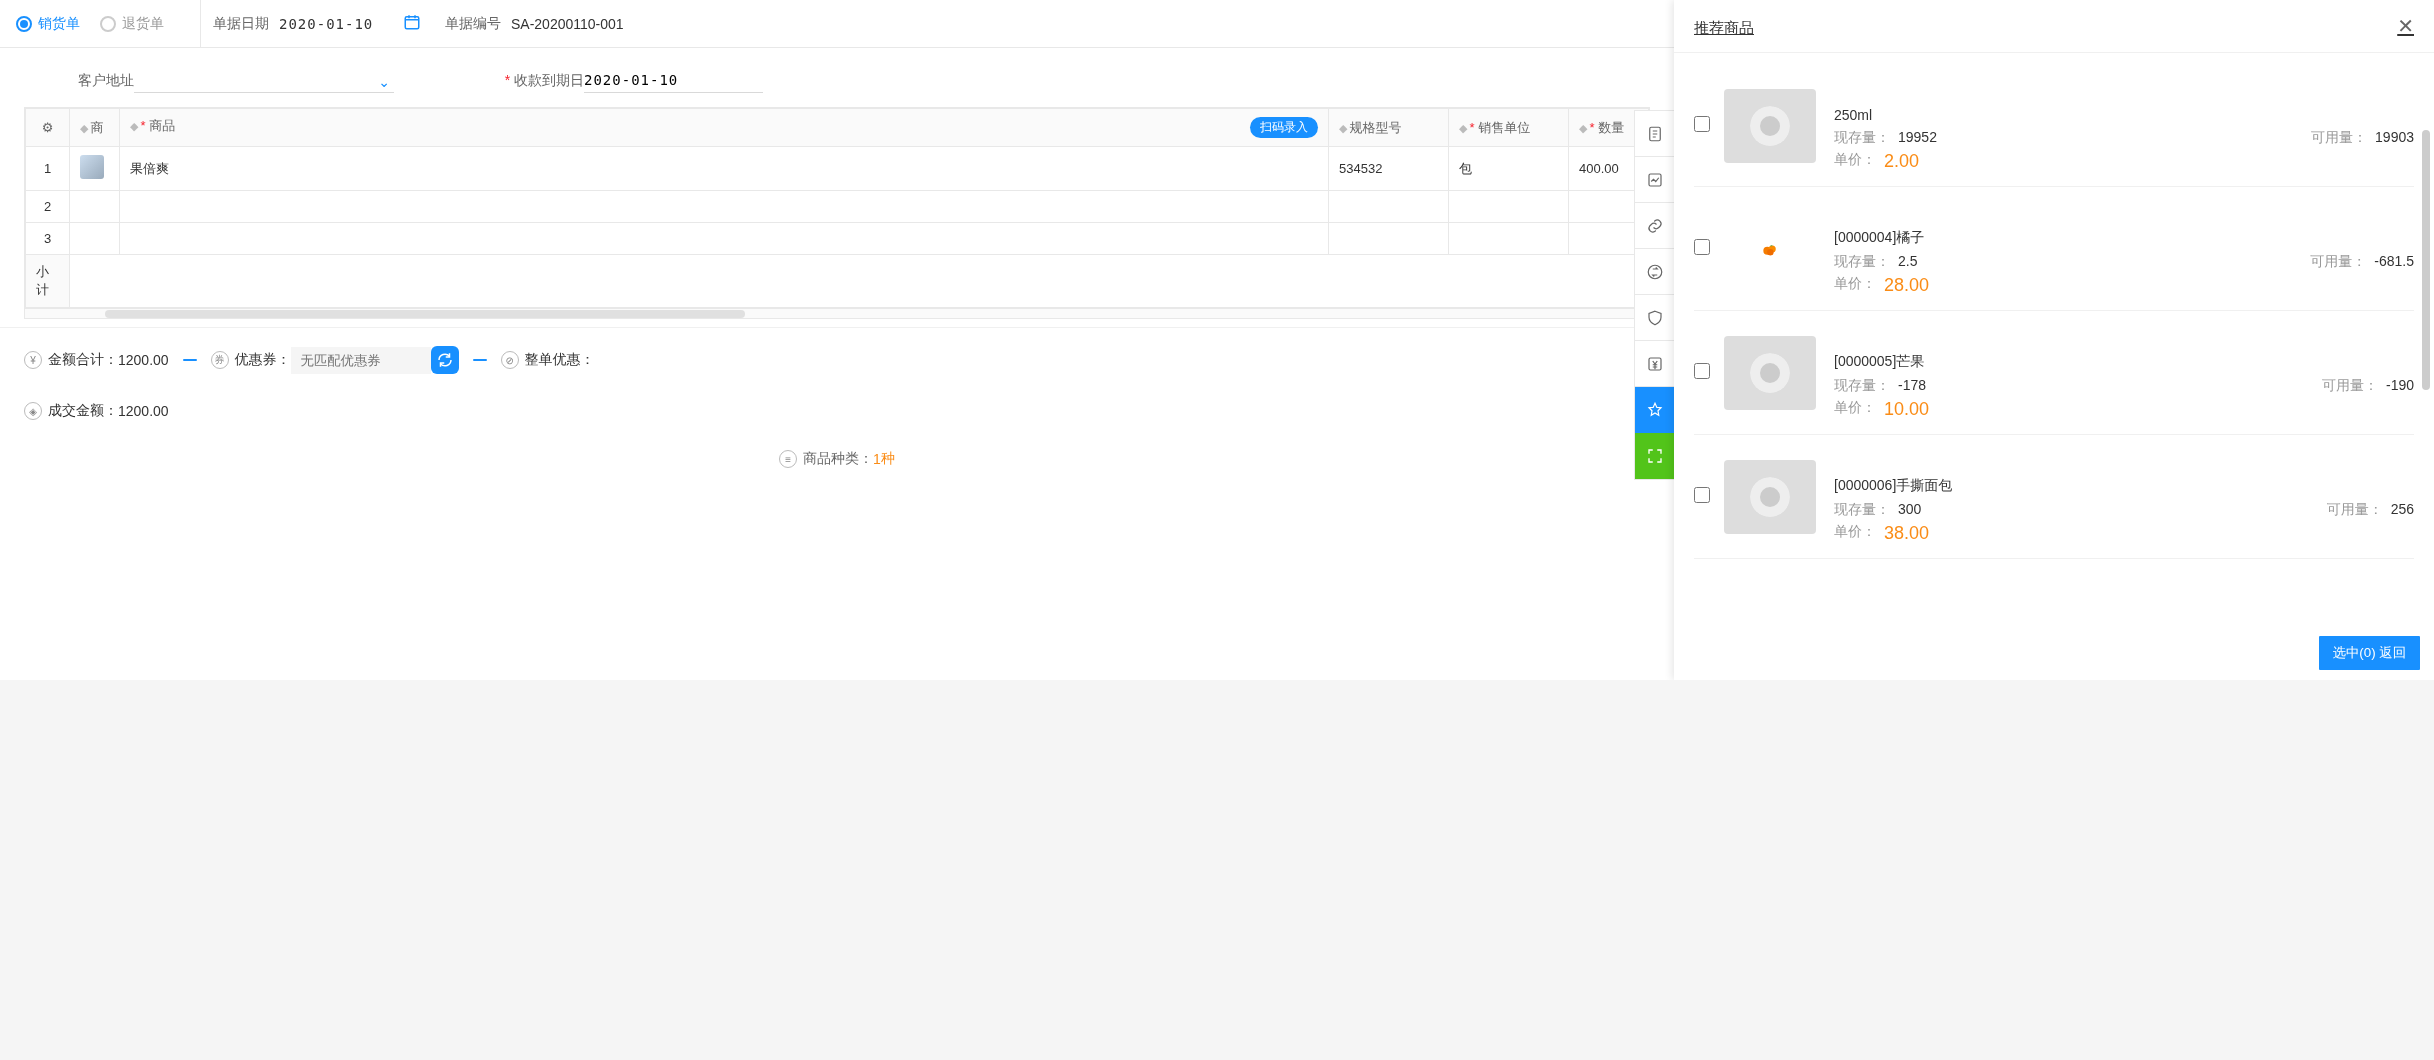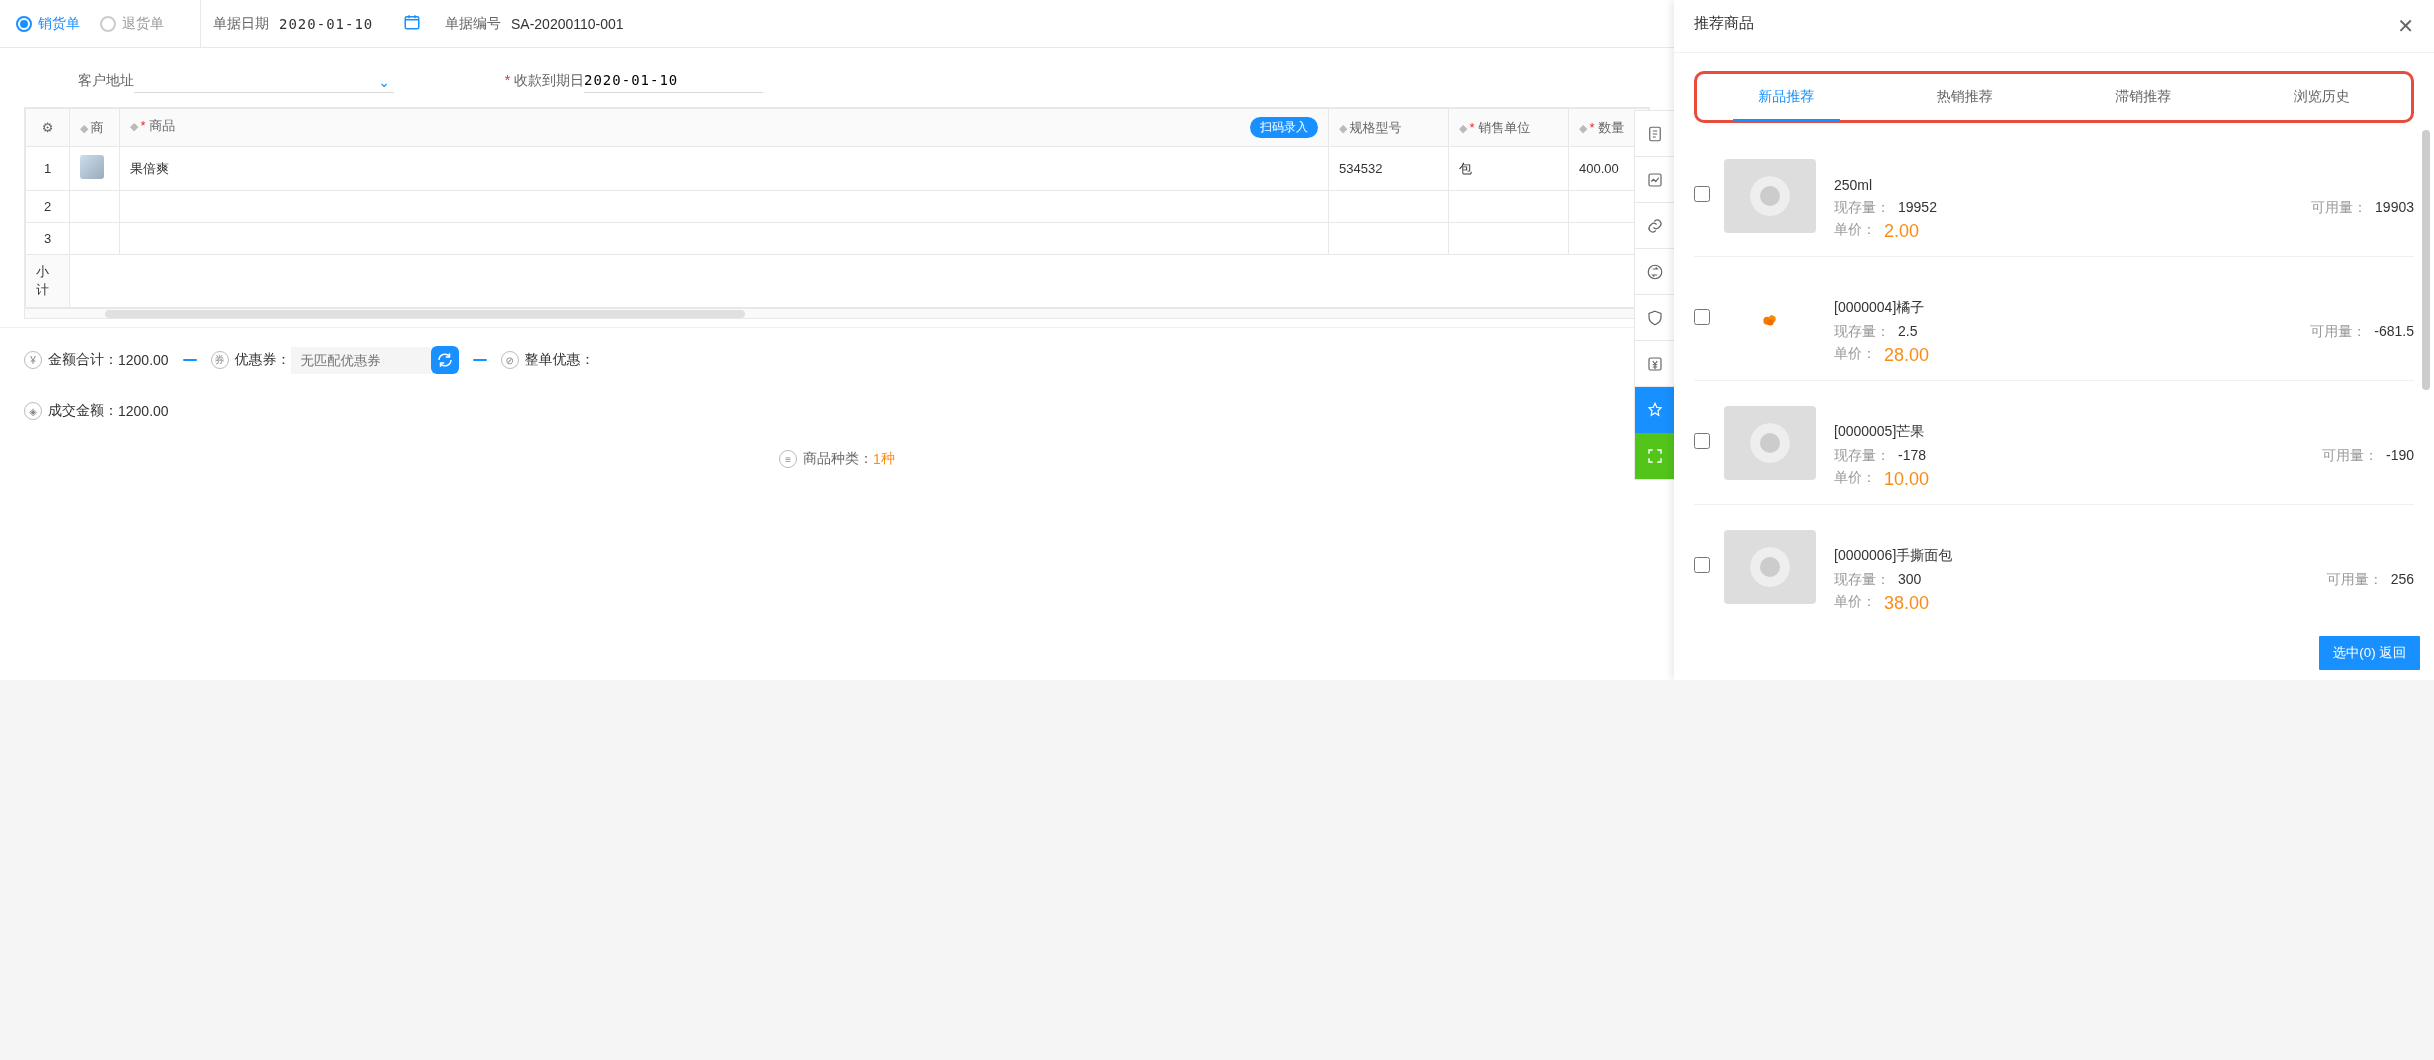--- a/index.html
+++ b/index.html
@@ -57,21 +57,21 @@
 .orange { color: #fa8c16; }
 
 
 .vtoolbar { position: absolute; right: 0; top: 110px; width: 40px; display: flex; flex-direction: column; background: #fff; border: 1px solid #e8e8e8; border-right: none; }
 .vtool-btn { height: 46px; border-bottom: 1px solid #e8e8e8; display: flex; align-items: center; justify-content: center; color: #666; cursor: pointer; }
 .vtool-btn.blue { background: #1890ff; color: #fff; border-bottom: none; }
 .vtool-btn.green { background: #52c41a; color: #fff; border-bottom: none; }
 
 
 .drawer { width: 760px; background: #fff; box-shadow: -2px 0 8px rgba(0,0,0,0.1); display: flex; flex-direction: column; position: relative; }
-.drawer-head { display: flex; align-items: flex-start; justify-content: space-between; padding: 14px 20px; border-bottom: 1px solid #f0f0f0; }
+.drawer-head { display: flex; align-items: flex-end; justify-content: space-between; padding: 14px 20px; border-bottom: 1px solid #f0f0f0; text-decoration: underline; }
 .drawer-title { font-size: 15px; color: #333; }
 .close-x { font-size: 20px; color: #666; cursor: pointer; }
 .drawer-tabs { display: flex; border-bottom: 1px solid #f0f0f0; margin: 18px 20px 0; border: 3px solid #e74c3c; border-radius: 10px; padding: 0; }
 .dtab { flex: 1; text-align: center; padding: 14px 0; color: #666; cursor: pointer; position: relative; }
 .dtab.active { color: #1890ff; }
 .dtab.active::after { content: ""; position: absolute; bottom: -1px; left: 20%; width: 60%; height: 2px; background: #1890ff; }
 
 .product-list { flex: 1; overflow-y: auto; padding: 0 20px; margin-top: 12px; }
 .prod-row { display: flex; padding: 14px 0; border-bottom: 1px solid #f0f0f0; align-items: center; }
 .prod-check { width: 30px; }
@@ -279,26 +279,20 @@
           </svg>
         </div>
     </div>
   </div>
 
   <div class="drawer">
     <div class="drawer-head">
       <div class="drawer-title">推荐商品</div>
       <div class="close-x">✕</div>
     </div>
-    <div class="drawer-tabs" id="dtabs">
-        <div class="dtab active">新品推荐</div>
-        <div class="dtab">热销推荐</div>
-        <div class="dtab">滞销推荐</div>
-        <div class="dtab">浏览历史</div>
-      </div>
     <div class="product-list" id="plist">
         <div class="prod-row">
           <div class="prod-check"><input type="checkbox" style=""></div>
     <div class="prod-img placeholder"></div>
     <div class="prod-info">
       <div class="prod-name">250ml</div>
       <div class="prod-stats">
         <div class="stat-group">
                 <span class="stat-lbl">现存量：</span>
                 <span>19952</span>

